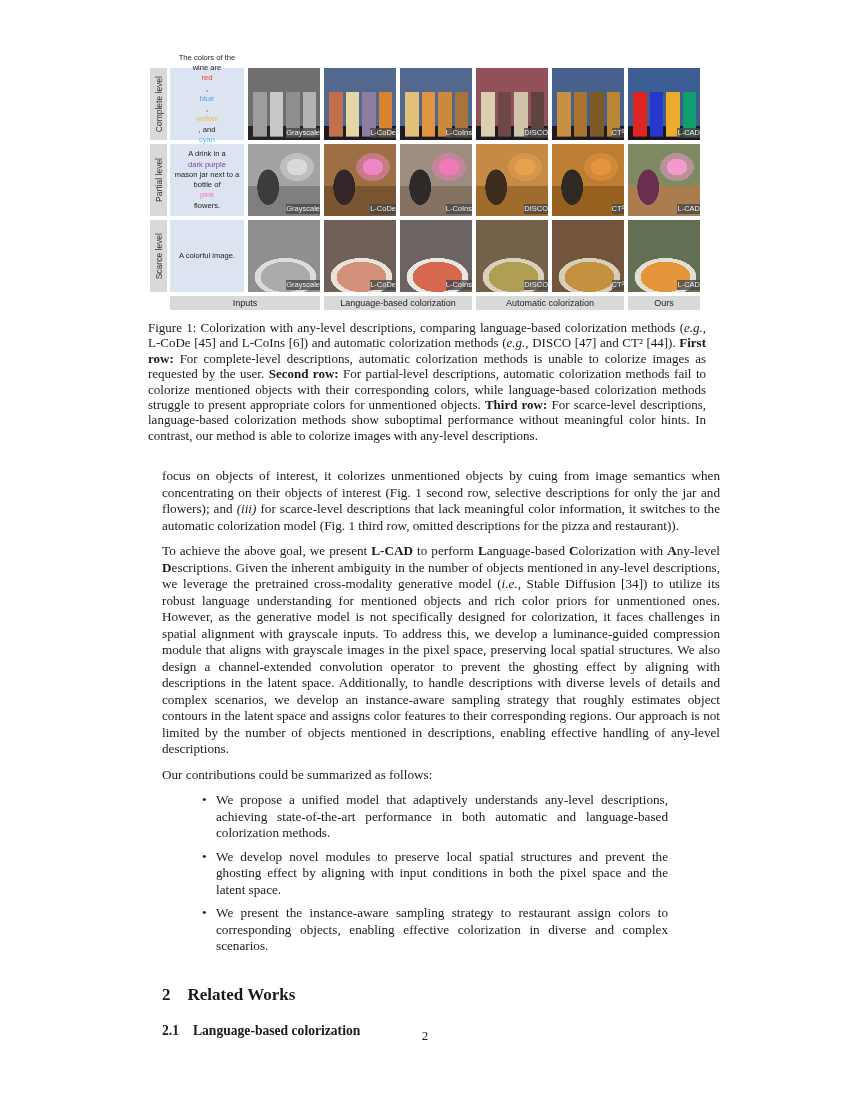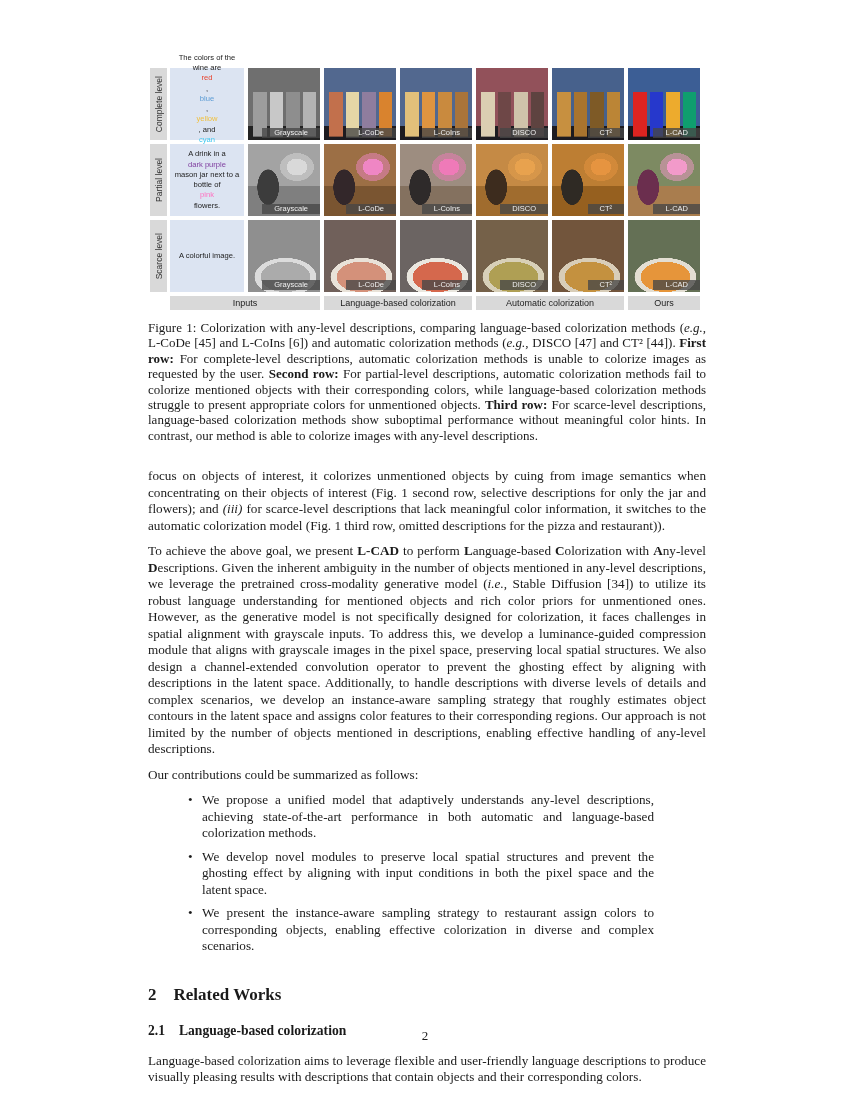--- a/index.html
+++ b/index.html
@@ -12,21 +12,21 @@
   .rowlab{width:17px;height:72px;background:#d9d9d9;margin-right:3px;
           display:flex;align-items:center;justify-content:center;}
   .rowlab span{writing-mode:vertical-rl;transform:rotate(180deg);
           font-family:"Liberation Sans",sans-serif;font-size:8.5px;color:#333;white-space:nowrap;}
   .inputbox{width:74px;height:72px;background:#dce4f2;margin-right:4px;box-sizing:border-box;
           padding:5px 4px;display:flex;flex-direction:column;align-items:center;justify-content:center;
           font-family:"Liberation Sans",sans-serif;font-size:7.6px;line-height:1.35;text-align:center;color:#222;}
   .img{position:relative;width:72px;height:72px;margin-right:4px;background:#888;overflow:hidden;flex:none;}
   .fig-row .img:last-child{margin-right:0;}
   .chip{position:absolute;right:0;bottom:2px;background:rgba(70,70,70,.78);color:#f0f0f0;
-        font-family:"Liberation Sans",sans-serif;font-size:7.5px;line-height:10px;padding:0 12px;}
+        font-family:"Liberation Sans",sans-serif;font-size:7.5px;line-height:10px;padding:0 0;}
   .fig-bottom{display:flex;margin-left:20px;margin-top:0;align-items:flex-end;}
   .bbar{height:14px;background:#d9d9d9;margin-right:4px;display:flex;align-items:center;justify-content:center;
         font-family:"Liberation Sans",sans-serif;font-size:9px;color:#222;}
   .bbar:last-child{margin-right:0;}
   .bb1{width:150px;} .bb2{width:148px;} .bb3{width:148px;} .bb4{width:72px;}
 
   
   .r1{background-repeat:no-repeat;background-size:100% 62%,100% 100%;background-position:0 88%,0 0;}
   .p11{background-image:linear-gradient(90deg,transparent 0 7%,#9d9d9d 7% 26%,transparent 26% 30%,#c8c8c8 30% 49%,transparent 49% 53%,#8e8e8e 53% 72%,transparent 72% 76%,#b3b3b3 76% 95%,transparent 95%),linear-gradient(180deg,#6f6f6f 0 80%,#232323 80%);}
   .p12{background-image:linear-gradient(90deg,transparent 0 7%,#c2704c 7% 26%,transparent 26% 30%,#e5d6a6 30% 49%,transparent 49% 53%,#8f7d9e 53% 72%,transparent 72% 76%,#d9832e 76% 95%,transparent 95%),linear-gradient(180deg,#52688f 0 80%,#1d1b20 80%);}
@@ -49,21 +49,21 @@
   .p31{background-image:radial-gradient(ellipse 31px 19px at 52% 79%,#ababab 0 80%,#dcdcdc 80% 99%,transparent 100%),linear-gradient(180deg,#8f8f8f 0 100%);}
   .p32{background-image:radial-gradient(ellipse 31px 19px at 52% 79%,#d4917a 0 80%,#e9e2d8 80% 99%,transparent 100%),linear-gradient(180deg,#70605a 0 100%);}
   .p33{background-image:radial-gradient(ellipse 31px 19px at 52% 79%,#d5684d 0 80%,#eae7df 80% 99%,transparent 100%),linear-gradient(180deg,#6b6462 0 100%);}
   .p34{background-image:radial-gradient(ellipse 31px 19px at 52% 79%,#af9f54 0 80%,#d8d0b8 80% 99%,transparent 100%),linear-gradient(180deg,#756149 0 100%);}
   .p35{background-image:radial-gradient(ellipse 31px 19px at 52% 79%,#c4913f 0 80%,#d8cdb8 80% 99%,transparent 100%),linear-gradient(180deg,#72553c 0 100%);}
   .p36{background-image:radial-gradient(ellipse 31px 19px at 52% 79%,#e6953a 0 80%,#e3ded2 80% 99%,transparent 100%),linear-gradient(180deg,#647055 0 100%);}
 
   
   .caption{position:absolute;left:148px;top:320px;width:558px;margin:0;
            font-size:13px;line-height:15.4px;text-align:justify;}
-  .col{position:absolute;left:148px;top:468px;width:558px;}
+  .col{position:absolute;left:162px;top:468px;width:558px;}
   .body{margin:0 0 9px 0;font-size:13.2px;line-height:16.5px;text-align:justify;}
   .bullets{list-style:none;margin:4px 0 0 0;padding:0 0 0 40px;width:506px;box-sizing:border-box;}
   .bullets li{display:flex;margin-bottom:7px;font-size:13.2px;line-height:16.5px;text-align:justify;}
   .bullets .dot{width:14px;flex:none;}
   .sec{margin:30px 0 18px 0;font-size:17px;font-weight:bold;}
   .sec .num{margin-right:17px;}
   .subsec{margin:0 0 14px 0;font-size:13.6px;font-weight:bold;}
   .subsec .num{margin-right:14px;}
   .pageno{position:absolute;left:0;top:1028px;width:850px;text-align:center;font-size:13px;}
 </style>
@@ -195,18 +195,17 @@
       <li>
           <span class="dot">•</span>
           <span>We present the instance-aware sampling strategy to restaurant assign colors to corresponding objects, enabling effective colorization in diverse and complex scenarios.</span>
         </li>
     </ul>
 
     <h2 class="sec"><span class="num">2</span><span>Related Works</span></h2>
 
     <h3 class="subsec"><span class="num">2.1</span><span>Language-based colorization</span></h3>
 
-    <p class="body"><span>Language-based colorization aims to leverage flexible and user-friendly language descriptions to produce visually pleasing results with descriptions that contain objects and their corresponding colors.</span></p>
   </div>
 
   <div class="pageno">2</div>
 
 </div>
 
 </body></html>

